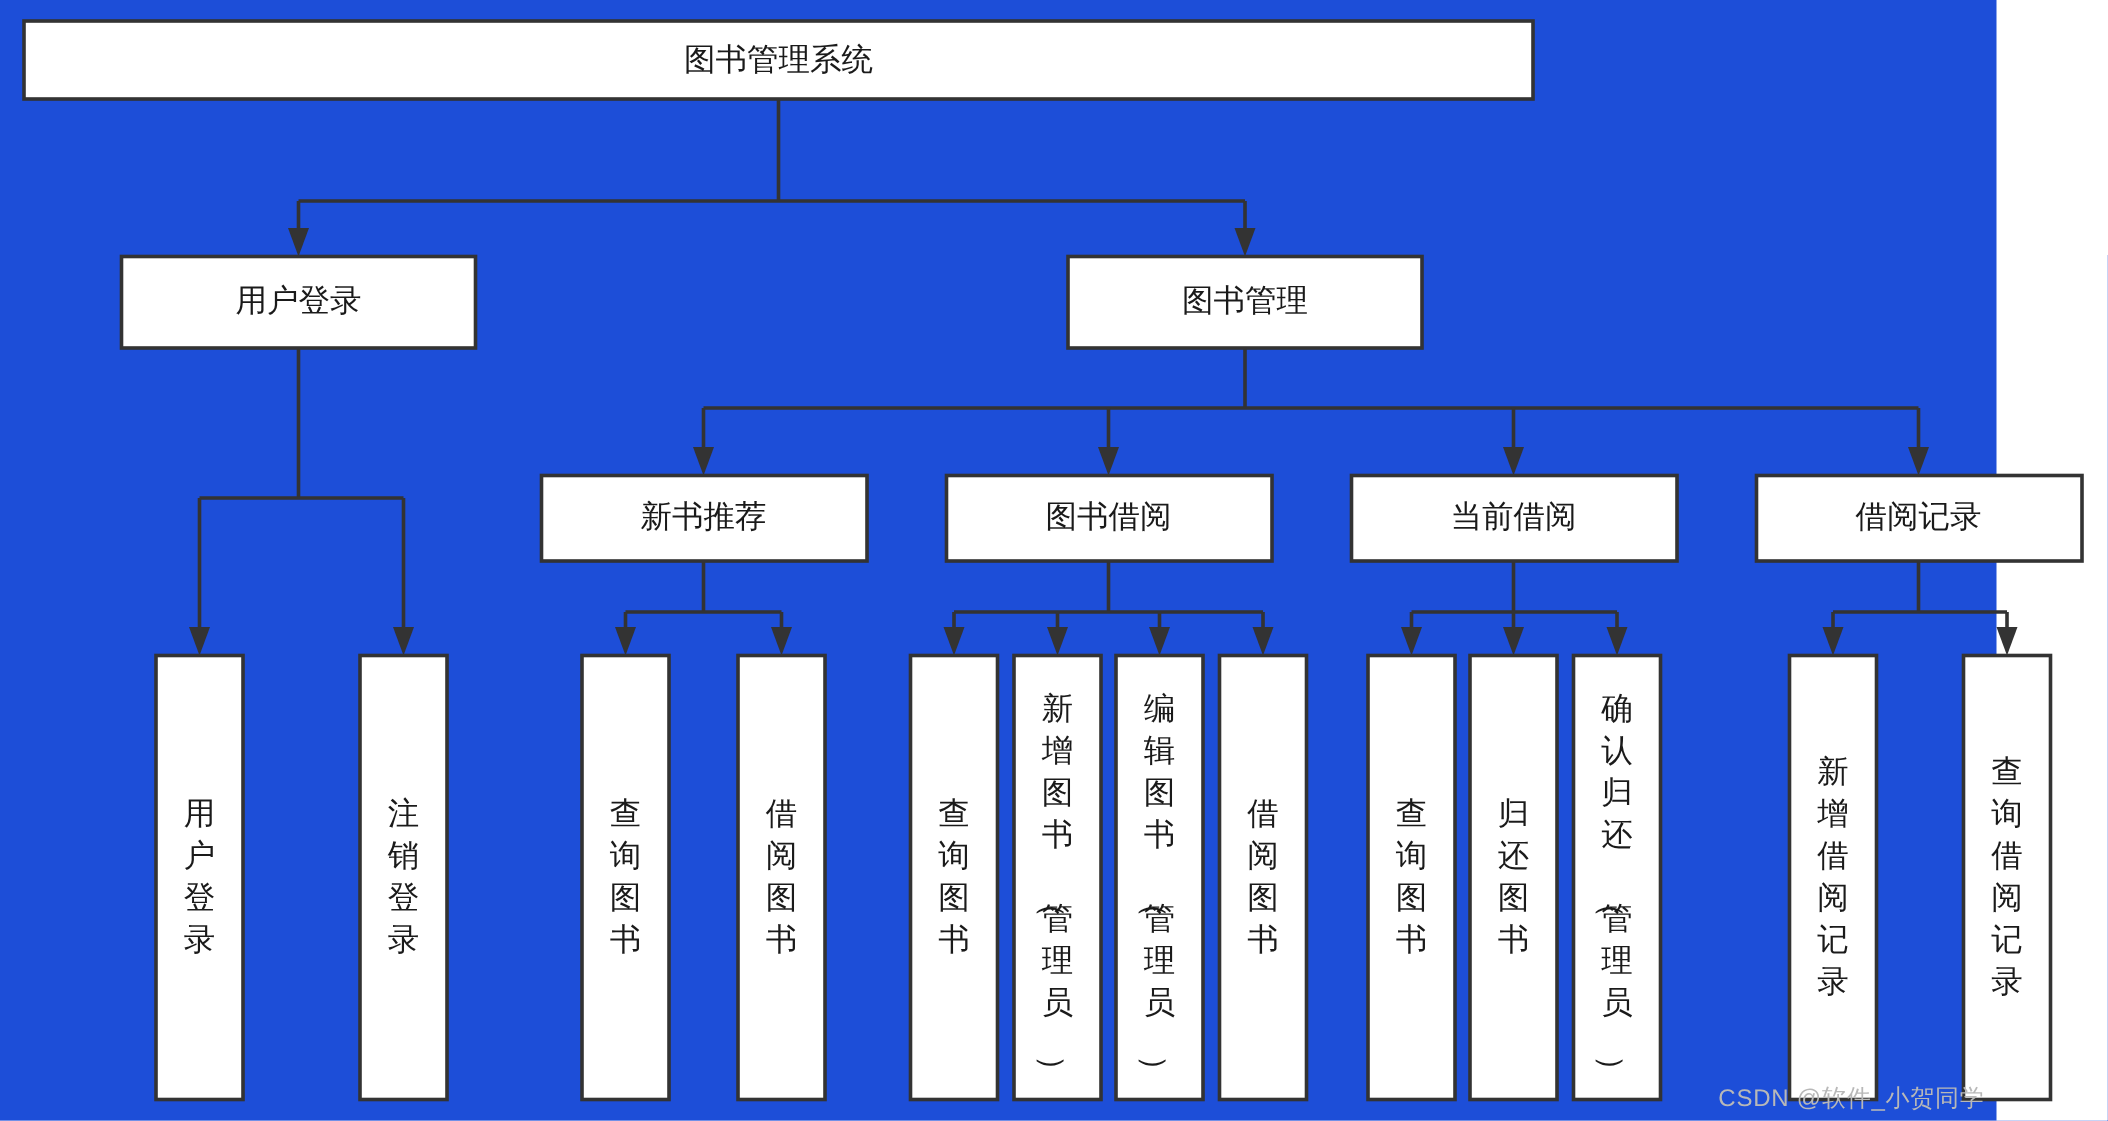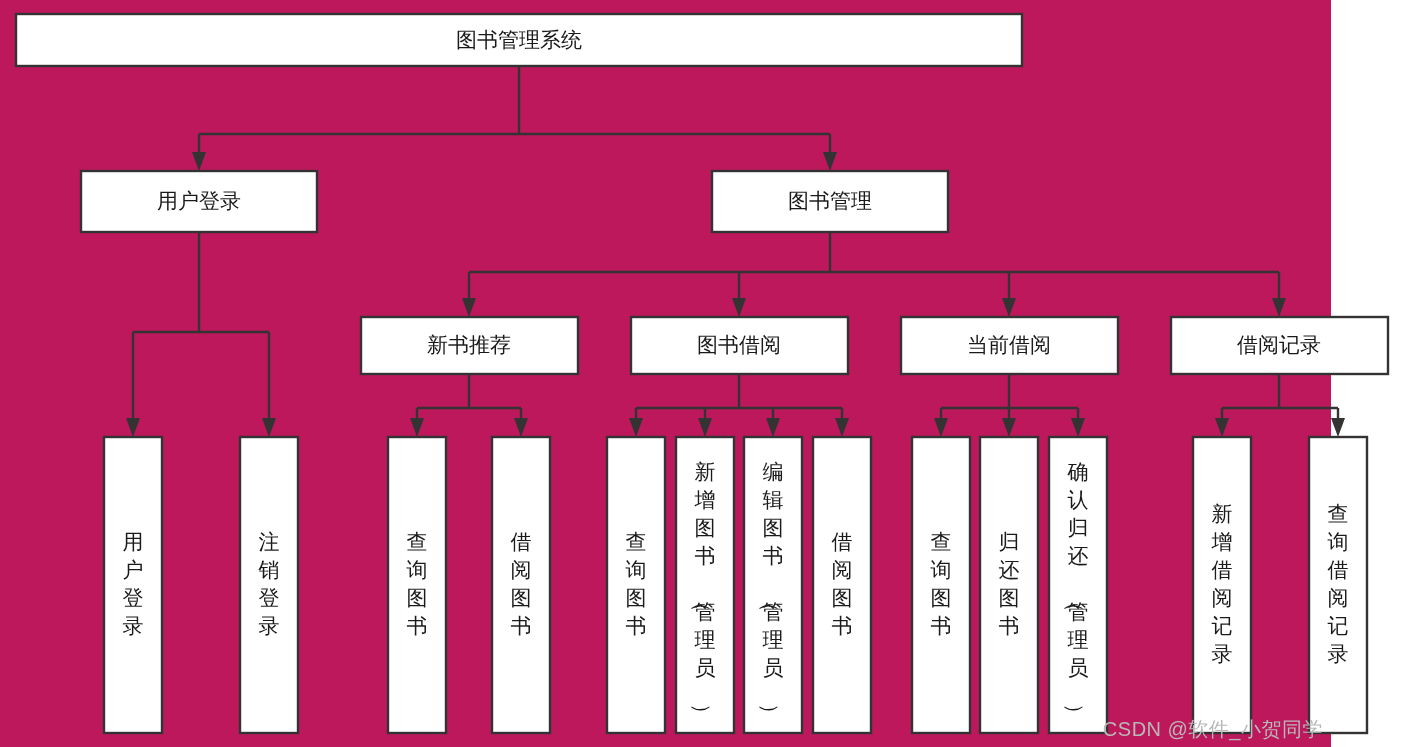--- a/index.html
+++ b/index.html
@@ -10,21 +10,21 @@
   body {
     width: 1405px;
     height: 747px;
     overflow: hidden;
     font-family: "Liberation Sans", "DejaVu Sans", sans-serif;
   }
   #diagram-root {
     position: relative;
     width: 1331px;
     height: 747px;
-    background: #be185d;
+    background: #1d4ed8;
   }
   svg#flow-svg {
     position: absolute;
     top: 0;
     left: 0;
     width: 1405px;
     height: 747px;
     display: block;
   }
   .node-box {
@@ -52,21 +52,21 @@
   }
   .arrow-head {
     fill: #333333;
     stroke: none;
   }
   .watermark {
     position: absolute;
     right: 8px;
     bottom: 4px;
     font-family: "Liberation Sans", "DejaVu Sans", sans-serif;
-    font-size: 20px;
+    font-size: 16px;
     color: #b8b8b8;
     letter-spacing: 0.5px;
     white-space: nowrap;
     pointer-events: none;
   }
 </style>
 </head>
 <body>
 
 <div id="diagram-root">

